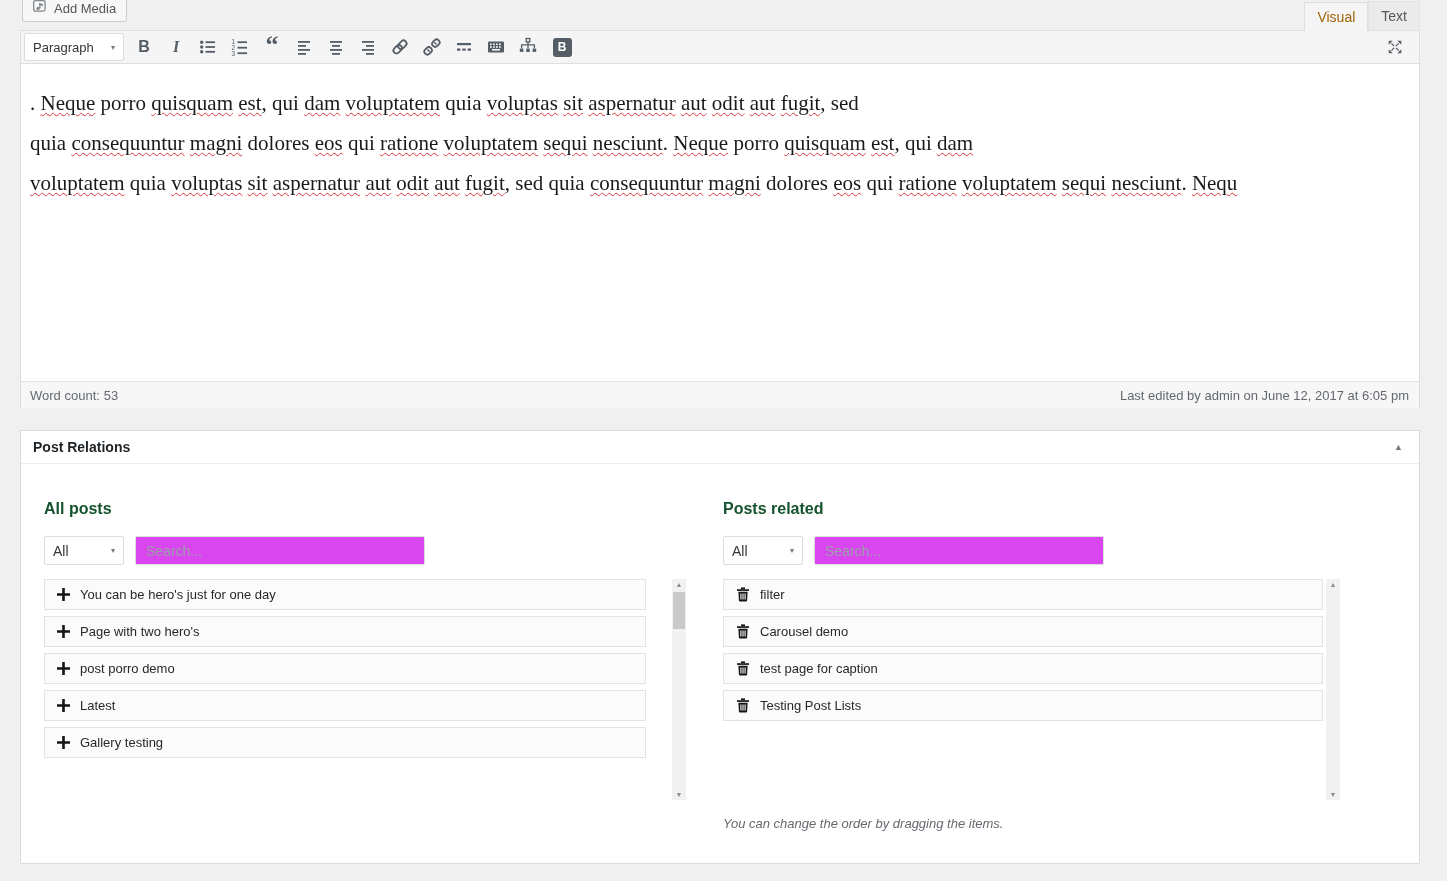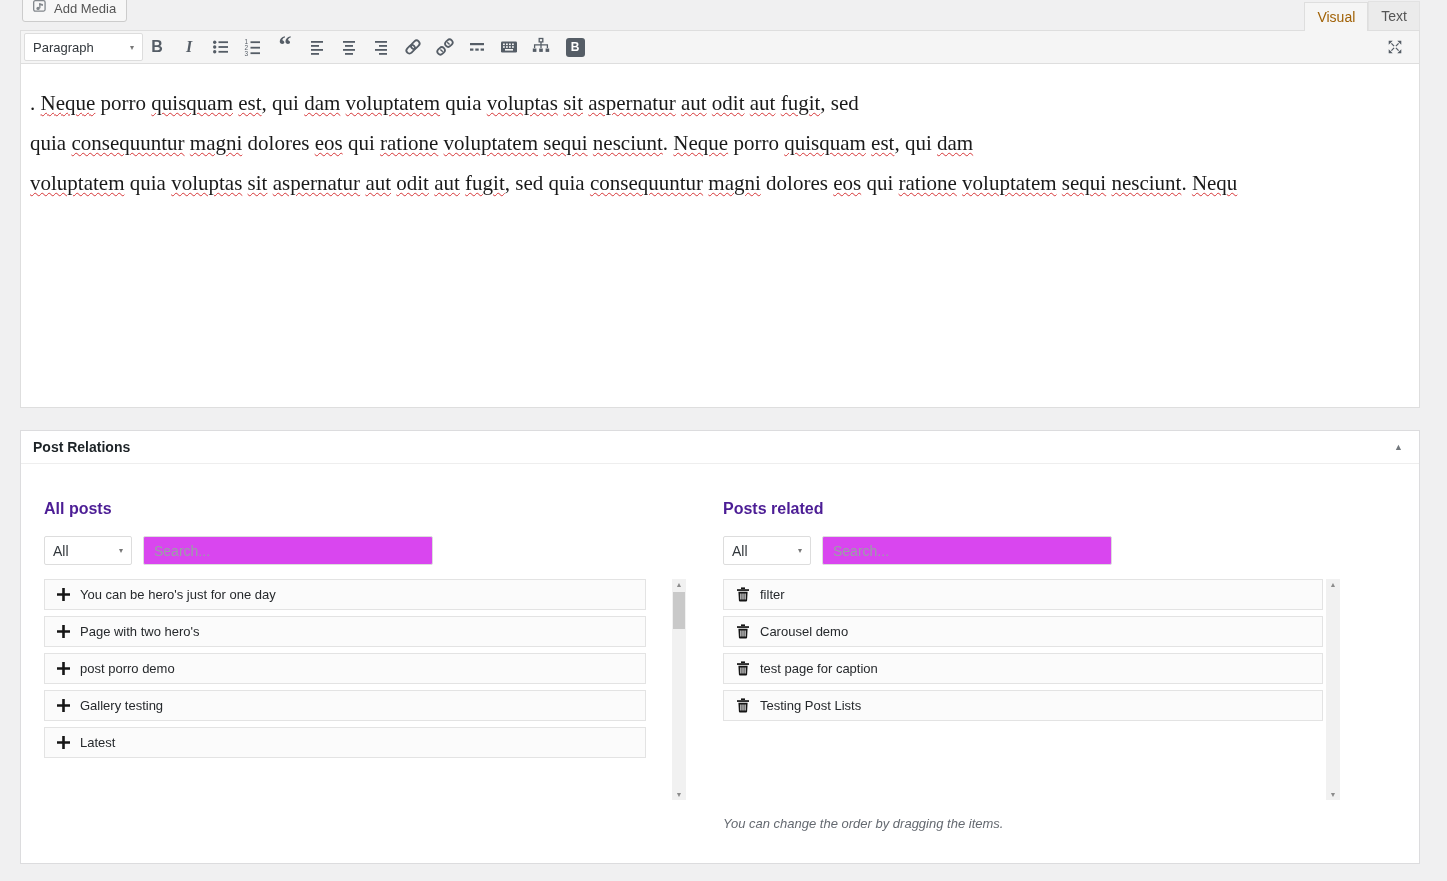--- a/index.html
+++ b/index.html
@@ -13,21 +13,21 @@
   .editor-tabs { position:absolute; right:27px; top:0; height:30px; display:flex; align-items:flex-end; }
   .tab { height:29px; line-height:28px; padding:0 12px; font-size:14px; cursor:pointer; }
   .tab.active { background:#f5f5f5; border:1px solid #dedede; border-bottom:none; color:#a16207; margin-bottom:-1px; z-index:2; }
   .tab.inactive { background:#ebebeb; border:1px solid #e2e2e2; border-bottom:none; color:#555; }
 
   
   .editor-container { position:absolute; left:20px; top:30px; width:1400px; height:378px; background:#fff; border:1px solid #dedede; }
   .mce-toolbar { height:33px; background:#f5f5f5; border-bottom:1px solid #dedede; display:flex; align-items:center; padding:0 8px 0 3px; }
   .fake-select { height:28px; background:#fff; border:1px solid #ddd; border-radius:2px; display:flex; align-items:center;
     justify-content:space-between; padding:0 8px; font-size:13px; color:#32373c; cursor:pointer; }
-  .para-select { width:119px; margin-right:0; }
+  .para-select { width:100px; margin-right:6px; }
   .sel-arrow { font-size:8px; color:#777; margin-left:8px; }
   .tb { width:28px; height:26px; margin-right:4px; border:1px solid transparent; background:transparent; display:flex;
     align-items:center; justify-content:center; cursor:pointer; color:#555d66; }
   .tb svg { display:block; }
   .tb .bold-g { font-weight:700; font-size:16px; font-family:"Liberation Sans",sans-serif; }
   .tb .italic-g { font-style:italic; font-weight:700; font-size:16px; font-family:"Liberation Serif",serif; }
   .tb .quote-g { font-family:"Liberation Serif",serif; font-size:26px; line-height:10px; height:14px; font-weight:700; }
   .tb.shortcode-b { margin-left:2px; }
   .b-box { width:19px; height:19px; background:#555d66; border-radius:3px; color:#fff; font-weight:700; font-size:12px;
     display:flex; align-items:center; justify-content:center; }
@@ -46,23 +46,23 @@
 
   
   .postbox { position:absolute; left:20px; top:430px; width:1400px; height:434px; background:#fff; border:1px solid #dcdcde; }
   .postbox-header { height:33px; border-bottom:1px solid #eee; display:flex; align-items:center; justify-content:space-between; padding:0 12px; }
   .postbox-title { font-size:14px; font-weight:700; color:#1d2327; }
   .toggle-btn { border:none; background:none; color:#72777c; font-size:9px; cursor:pointer; padding:0 4px; }
   .pr-body { position:relative; height:399px; }
   .pr-col { position:absolute; top:0; width:660px; height:399px; }
   .col-left { left:23px; }
   .col-right { left:702px; }
-  .pr-heading { position:absolute; top:36px; left:0; font-size:16px; font-weight:700; color:#4c1d95; }
+  .pr-heading { position:absolute; top:36px; left:0; font-size:16px; font-weight:700; color:#14532d; }
   .pr-controls { position:absolute; top:72px; left:0; display:flex; }
-  .filter-select { width:88px; height:29px; margin-right:11px; font-size:14px; }
+  .filter-select { width:80px; height:29px; margin-right:11px; font-size:14px; }
   .search-input { width:290px; height:29px; border:1px solid #ddd; border-radius:2px; padding:0 10px; font-size:14px; color:#32373c;
     font-family:"Liberation Sans",sans-serif; background:#d946ef; }
   .search-input::placeholder { color:#9aa0a6; opacity:1; }
   .pr-list { position:absolute; top:115px; left:0; width:602px; height:221px; overflow:hidden; list-style:none; }
   .col-right .pr-list { width:600px; }
   .pr-item { height:31px; margin-bottom:6px; background:#fbfbfb; border:1px solid #e3e3e3; display:flex; align-items:center;
     padding:0 12px; font-size:13px; color:#26292c; cursor:move; }
   .pr-item .ic { margin-right:10px; display:flex; align-items:center; }
   .pr-note { position:absolute; top:352px; left:0; font-style:italic; font-size:13px; color:#646970; }
 
@@ -222,20 +222,26 @@
     </div>
 
     <div class="ed-text">
   <p class="ed-line"><span><span>. </span><span class="miss">Neque</span><span> porro </span><span class="miss">quisquam</span><span> </span><span class="miss">est</span><span>, qui </span><span class="miss">dam</span><span> </span><span class="miss">voluptatem</span><span> quia </span><span class="miss">voluptas</span><span> </span><span class="miss">sit</span><span> </span><span class="miss">aspernatur</span><span> </span><span class="miss">aut</span><span> </span><span class="miss">odit</span><span> </span><span class="miss">aut</span><span> </span><span class="miss">fugit</span><span>, sed</span></span></p>
 
   <p class="ed-line"><span><span>quia </span><span class="miss">consequuntur</span><span> </span><span class="miss">magni</span><span> dolores </span><span class="miss">eos</span><span> qui </span><span class="miss">ratione</span><span> </span><span class="miss">voluptatem</span><span> </span><span class="miss">sequi</span><span> </span><span class="miss">nesciunt</span><span>. </span><span class="miss">Neque</span><span> porro </span><span class="miss">quisquam</span><span> </span><span class="miss">est</span><span>, qui </span><span class="miss">dam</span></span></p>
 
   <p class="ed-line"><span><span class="miss">voluptatem</span><span> quia </span><span class="miss">voluptas</span><span> </span><span class="miss">sit</span><span> </span><span class="miss">aspernatur</span><span> </span><span class="miss">aut</span><span> </span><span class="miss">odit</span><span> </span><span class="miss">aut</span><span> </span><span class="miss">fugit</span><span>, sed quia </span><span class="miss">consequuntur</span><span> </span><span class="miss">magni</span><span> dolores </span><span class="miss">eos</span><span> qui </span><span class="miss">ratione</span><span> </span><span class="miss">voluptatem</span><span> </span><span class="miss">sequi</span><span> </span><span class="miss">nesciunt</span><span>. </span><span class="miss">Nequ</span></span></p>
 </div>
 
+    <div class="status-bar">
+      <div class="wc">
+        <span>Word count:</span><span>53</span>
+      </div>
+      <div>Last edited by admin on June 12, 2017 at 6:05 pm</div>
+    </div>
   </div>
 
   <div class="postbox">
     <div class="postbox-header">
       <span class="postbox-title">Post Relations</span>
       <button class="toggle-btn">▲</button>
     </div>
 
     <div class="pr-body">
 
@@ -276,30 +282,30 @@
     </span>
     <span class="pr-label">post porro demo</span>
   </li>
 
   <li class="pr-item">
     <span class="ic">
       <svg width="13" height="13" viewBox="0 0 15 15">
                   <path fill="#161616" d="M6 0h3v6h6v3H9v6H6V9H0V6h6z"></path>
                 </svg>
     </span>
+    <span class="pr-label">Latest</span>
+  </li>
+
+  <li class="pr-item">
+    <span class="ic">
+      <svg width="13" height="13" viewBox="0 0 15 15">
+                  <path fill="#161616" d="M6 0h3v6h6v3H9v6H6V9H0V6h6z"></path>
+                </svg>
+    </span>
     <span class="pr-label">Gallery testing</span>
-  </li>
-
-  <li class="pr-item">
-    <span class="ic">
-      <svg width="13" height="13" viewBox="0 0 15 15">
-                  <path fill="#161616" d="M6 0h3v6h6v3H9v6H6V9H0V6h6z"></path>
-                </svg>
-    </span>
-    <span class="pr-label">Latest</span>
   </li>
 </ul>
       </div>
 
       <div class="sb sb-left">
         <div class="sb-up">▲</div>
         <div class="sb-thumb"></div>
         <div class="sb-down">▼</div>
       </div>
 

